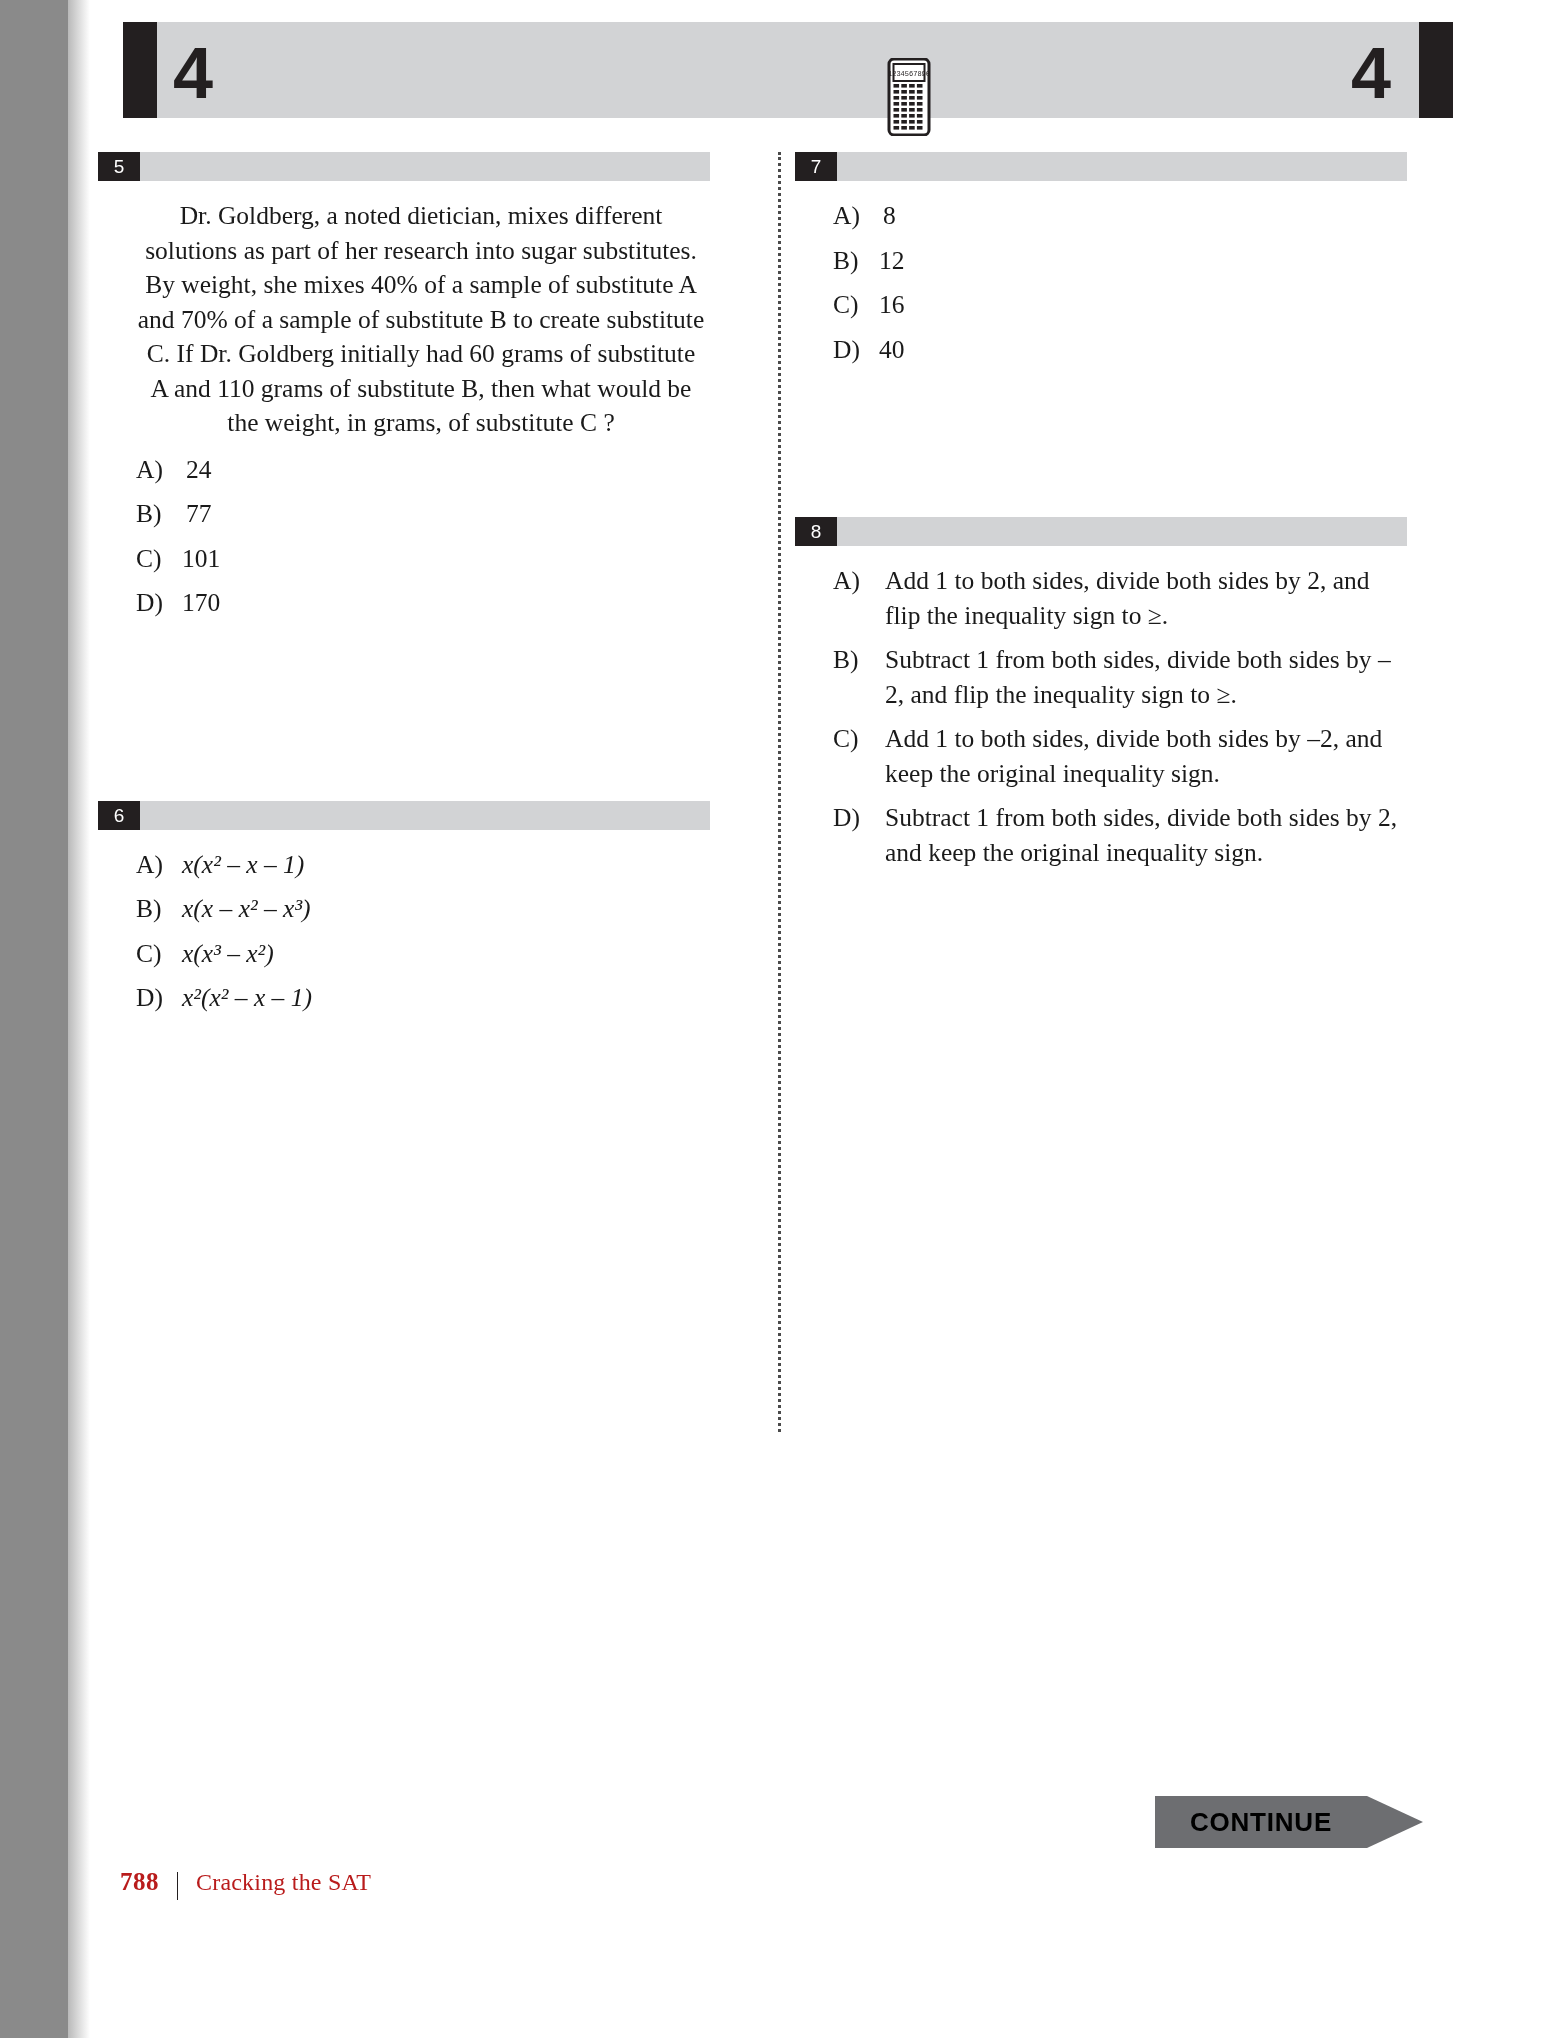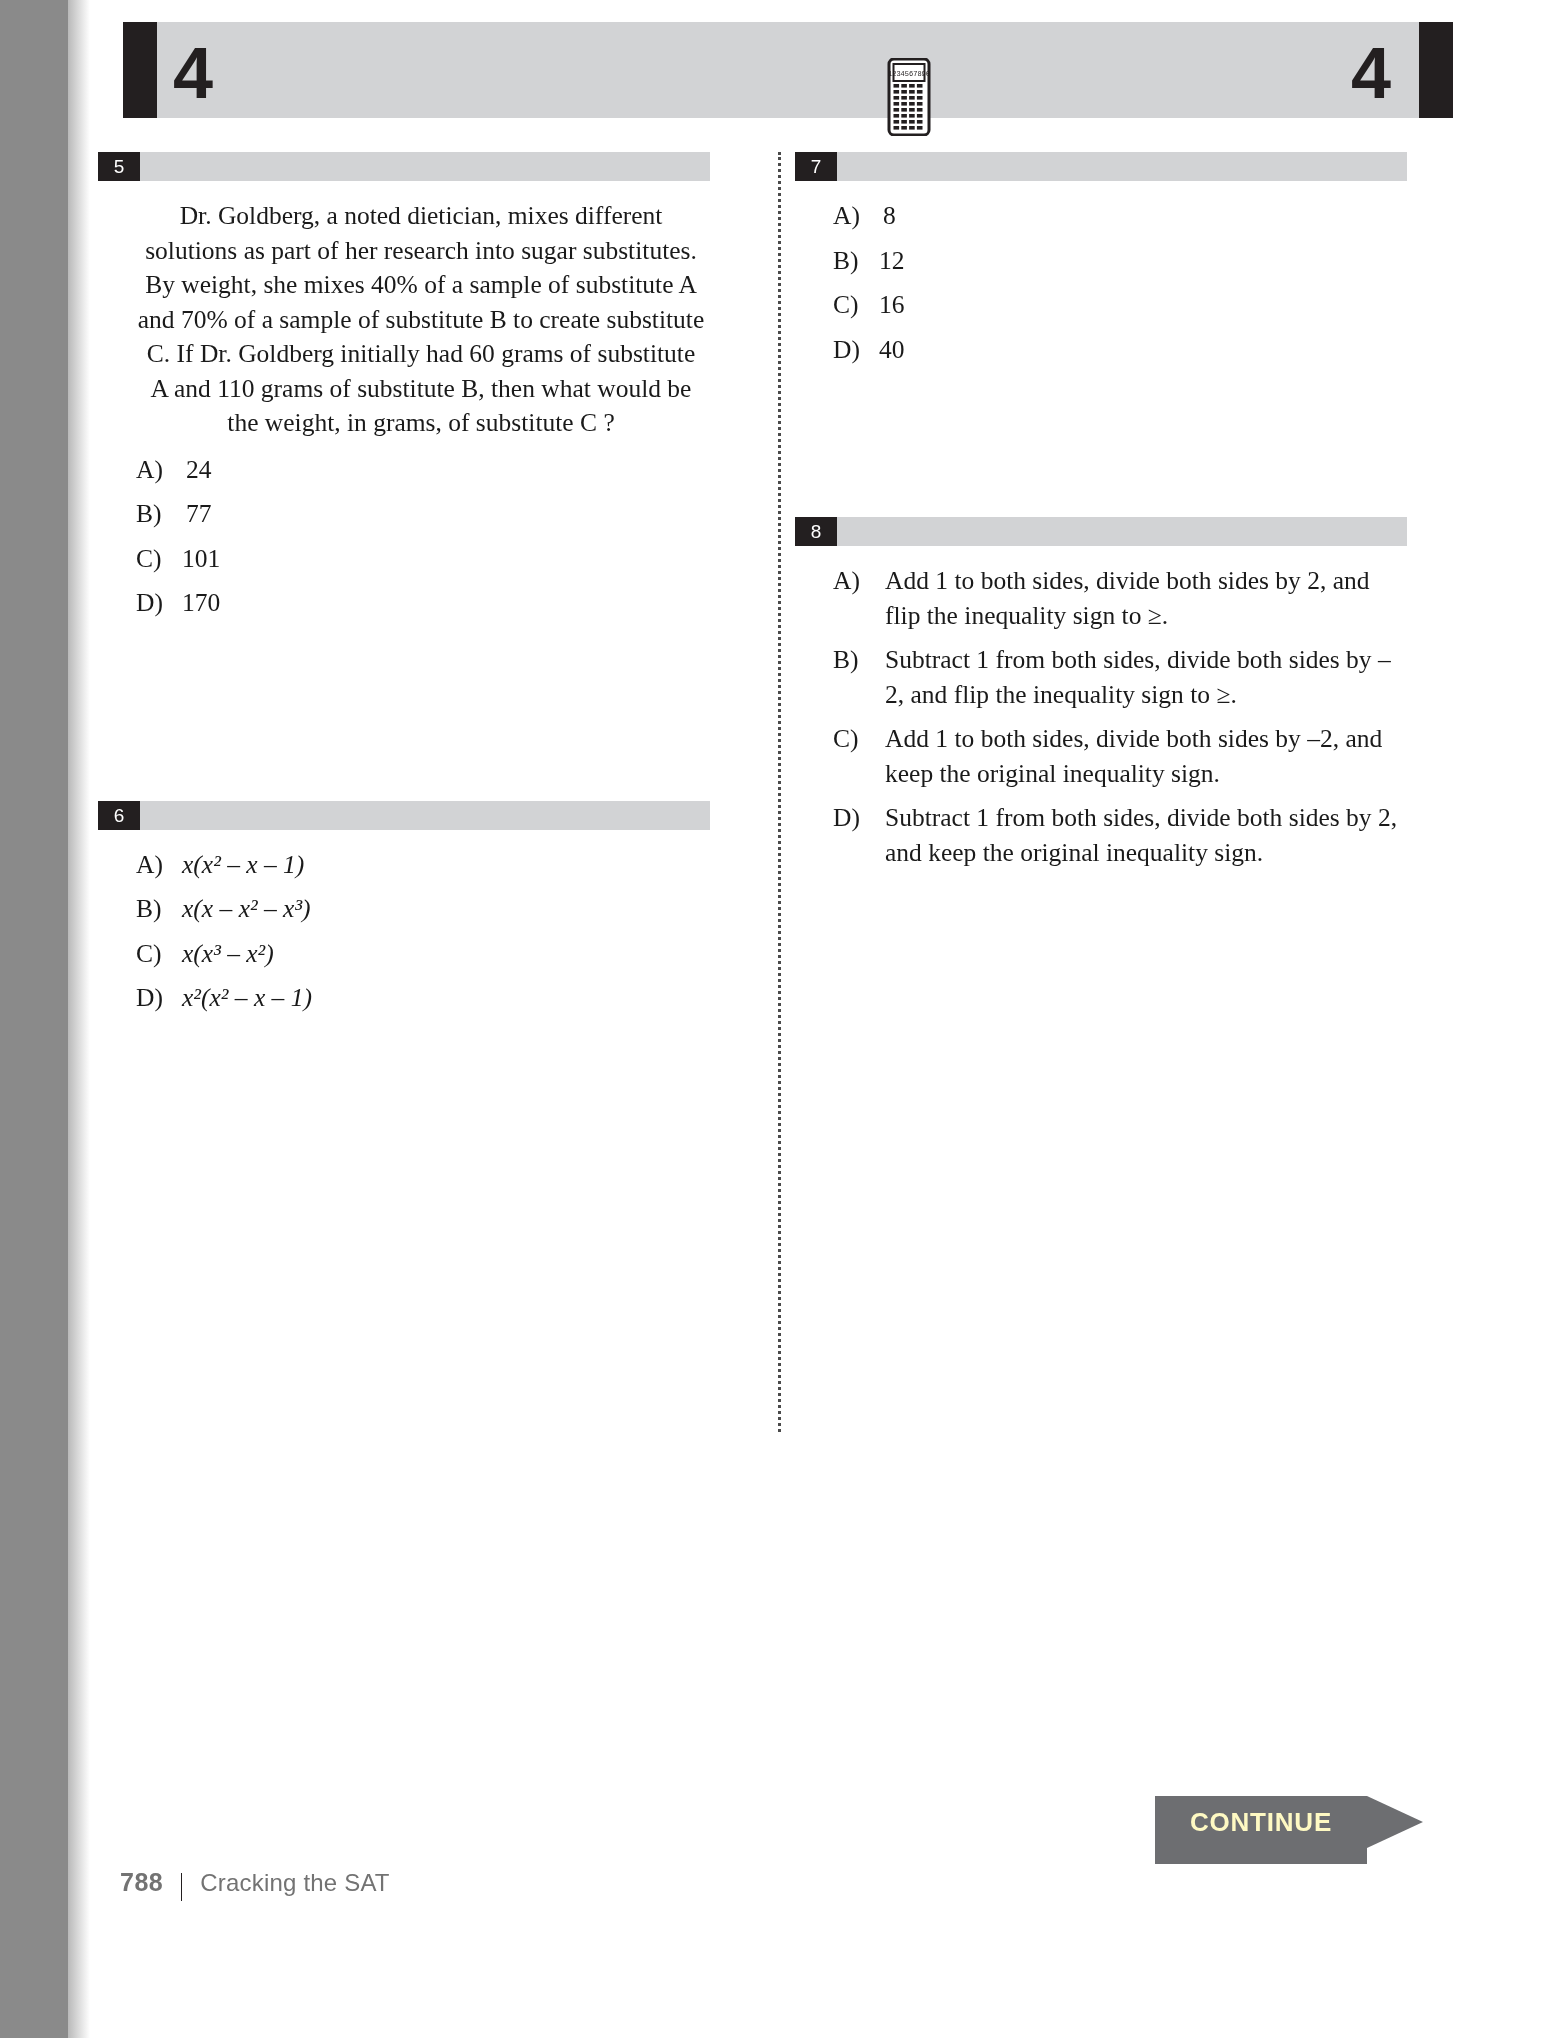--- a/index.html
+++ b/index.html
@@ -155,23 +155,23 @@
 
   
   .continue-wrap {
     position: absolute;
     left: 1065px; top: 1796px;
     width: 268px; height: 52px;
   }
   .continue-body {
     position: absolute;
     left: 0; top: 0;
-    width: 212px; height: 68px;
+    width: 212px; height: 52px;
     background: #6d6e71;
-    color: #fef9c3;
+    color: #000000;
     font-family: "Liberation Sans", sans-serif;
     font-weight: bold;
     font-size: 26px;
     letter-spacing: 0.8px;
     line-height: 52px;
     text-align: center;
   }
   .continue-arrow {
     position: absolute;
     left: 212px; top: 0;
@@ -180,22 +180,22 @@
     border-bottom: 26px solid transparent;
     border-left: 56px solid #6d6e71;
   }
 
   
   .footer {
     position: absolute;
     left: 30px; top: 1868px;
     display: flex;
     align-items: flex-end;
-    font-family: Liberation Sans, sans-serif;
-    color: #737373;
+    font-family: Liberation Serif, serif;
+    color: #b91c1c;
   }
   .footer-page {
     font-weight: bold;
     font-size: 25px;
     letter-spacing: 0.5px;
   }
   .footer-sep {
     display: inline-block;
     width: 1px;
     height: 28px;

